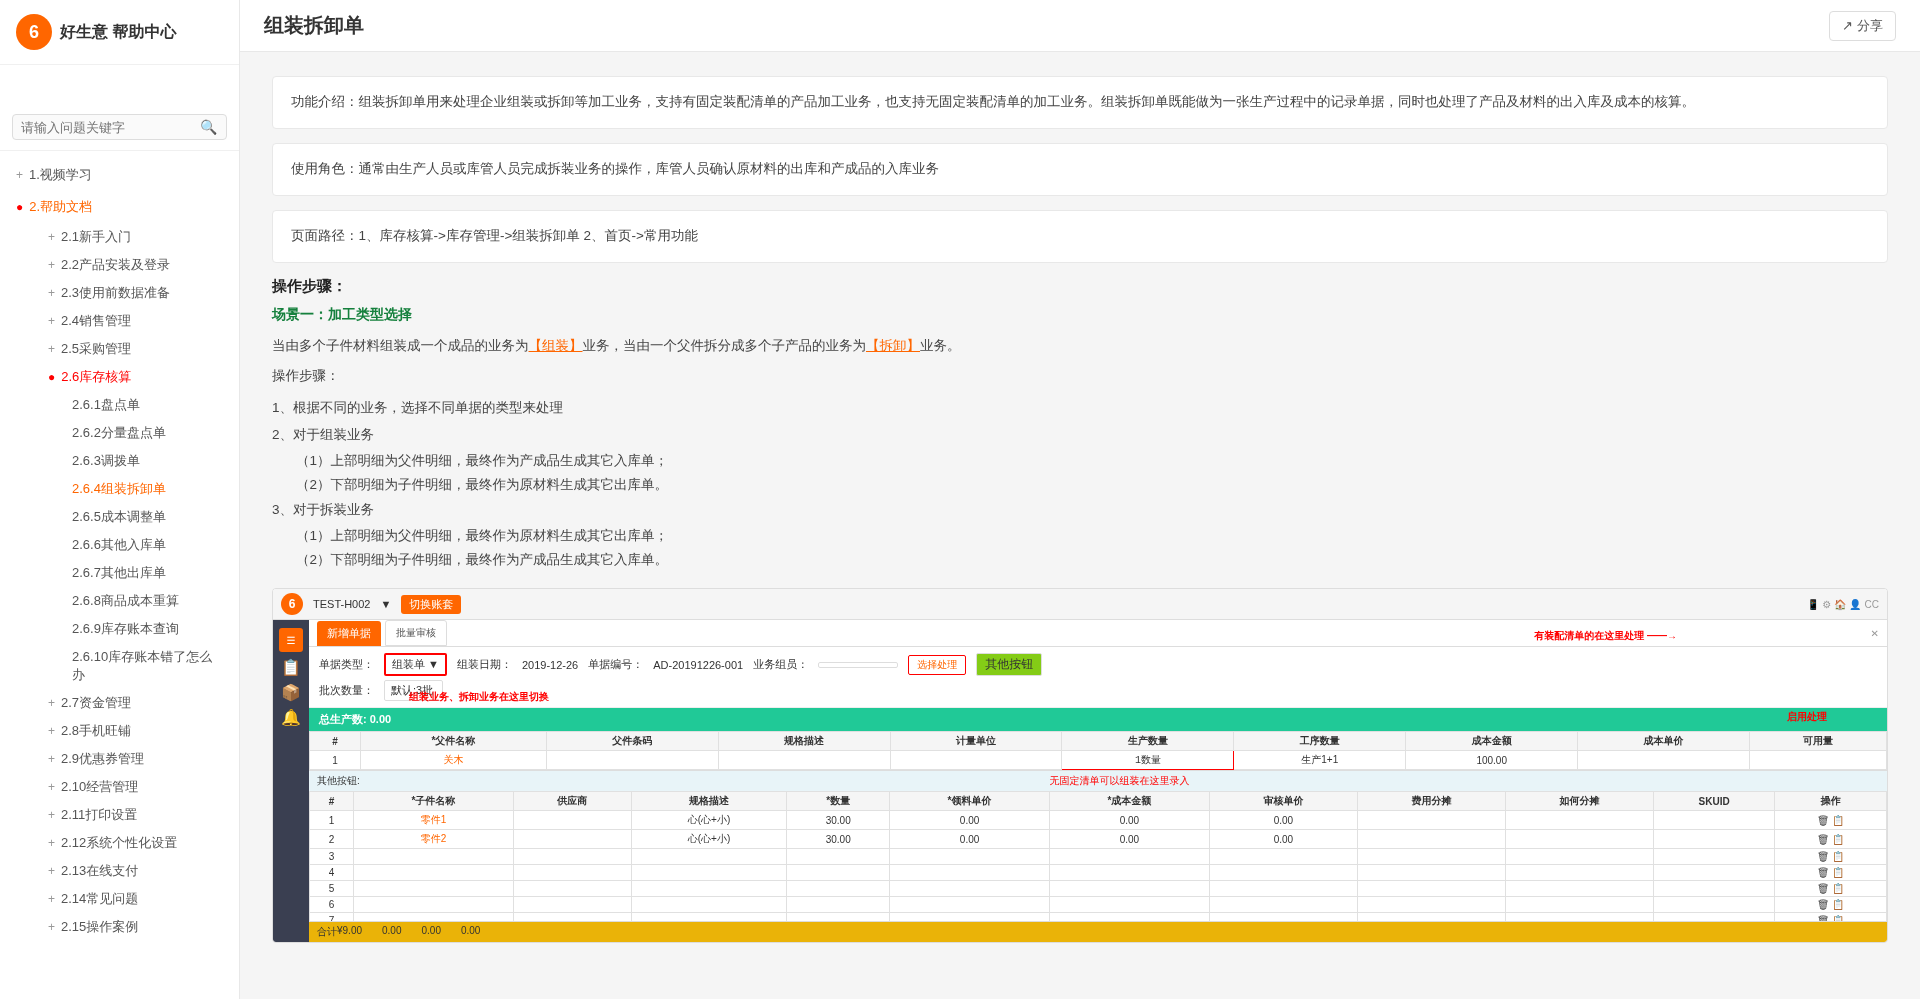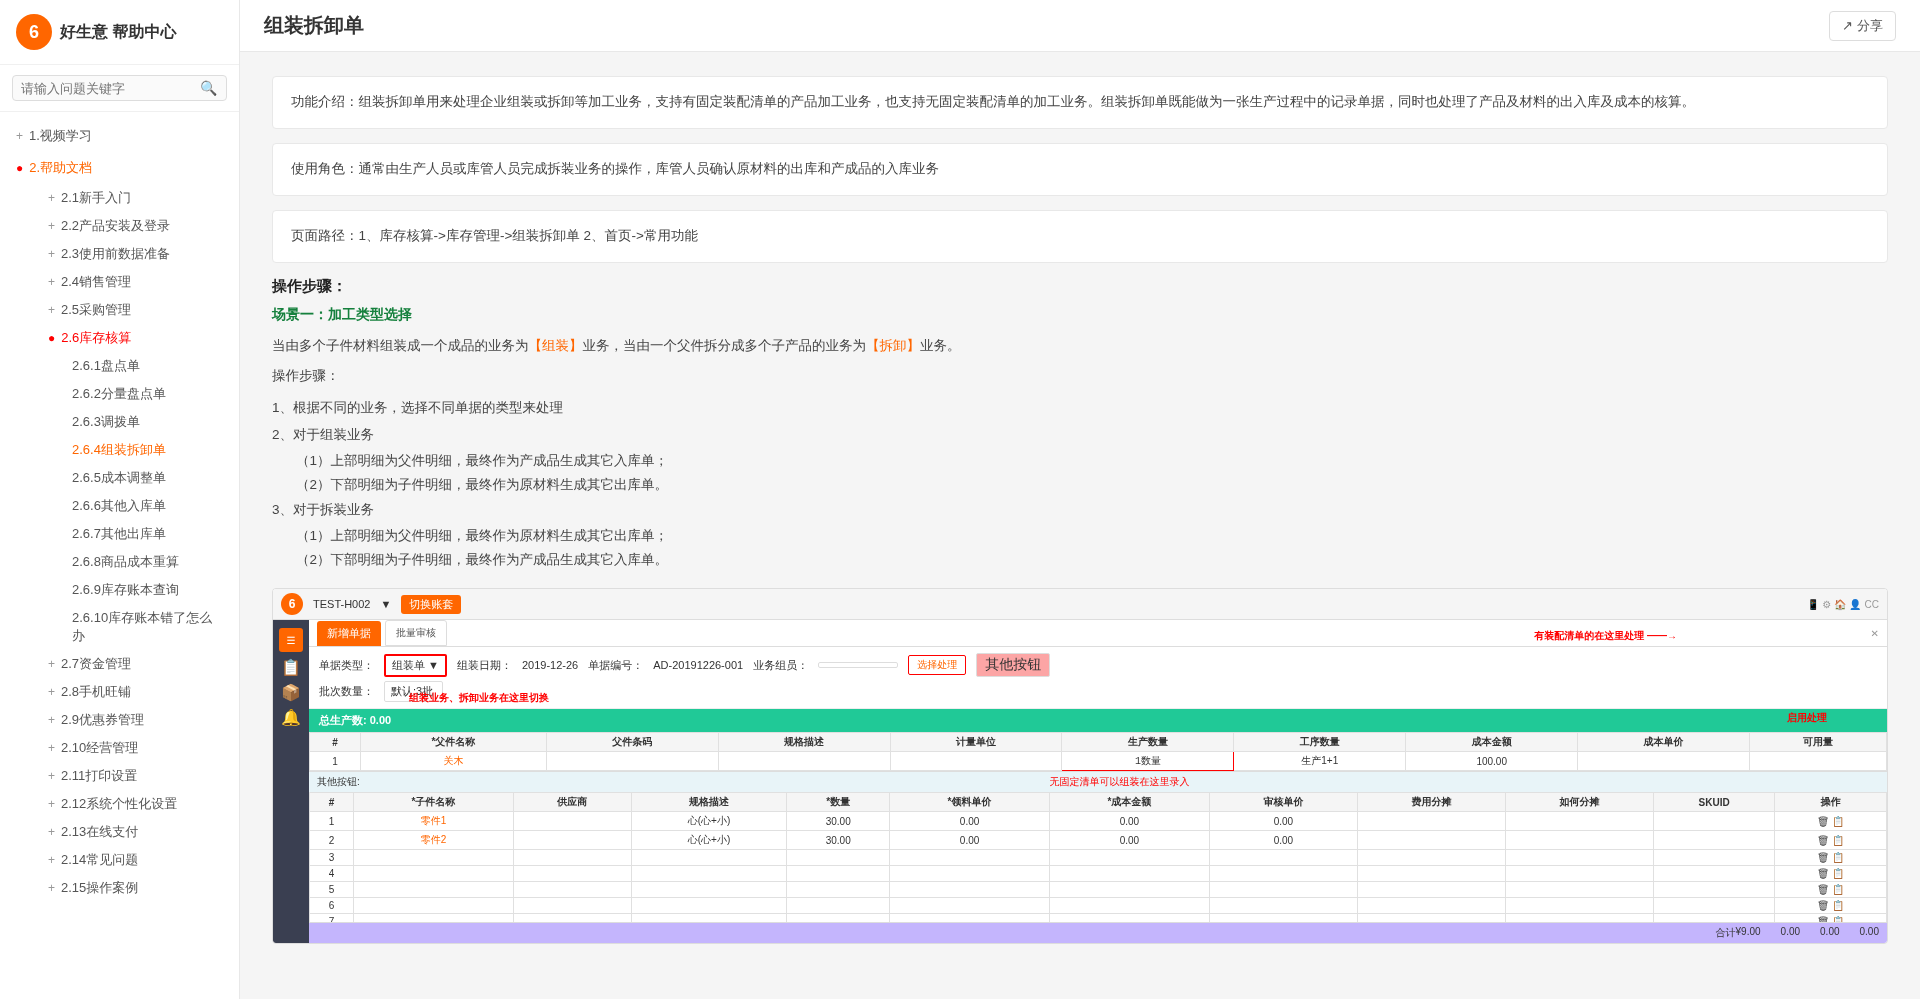--- a/index.html
+++ b/index.html
@@ -45,20 +45,21 @@
       padding: 10px 12px;
       border-bottom: 1px solid #f0f0f0;
     }
     .search-box {
       display: flex;
       align-items: center;
       border: 1px solid #ddd;
       border-radius: 4px;
       padding: 4px 8px;
       background: #fafafa;
+      margin-top: 39px;
     }
     .search-box input {
       border: none;
       background: transparent;
       outline: none;
       flex: 1;
       font-size: 13px;
       color: #999;
     }
     .search-icon-svg {
@@ -162,21 +163,21 @@
       margin-top: 10px;
       margin-bottom: 10px;
     }
 
     .content-text {
       font-size: 13.5px;
       line-height: 1.8;
       color: #444;
       margin-bottom: 6px;
     }
-    .content-text .highlight { color: #f60; font-weight: 500; }
+    .content-text .highlight { color: #f60; font-weight: 500; text-decoration: underline; }
 
     .steps-list {
       margin: 8px 0 8px 0;
     }
     .steps-list .step-item {
       font-size: 13.5px;
       line-height: 1.8;
       color: #444;
       margin-bottom: 2px;
     }
@@ -433,21 +434,21 @@
                 <div style="display:flex; align-items:center; gap:10px; flex-wrap:wrap; font-size:11px; position:relative;">
                   <span>单据类型：</span>
                   <div style="border:2px solid red; padding:2px 6px; font-size:11px; border-radius:2px; background:#fff;">组装单 ▼</div>
                   <span>组装日期：</span>
                   <span>2019-12-26</span>
                   <span>单据编号：</span>
                   <span>AD-20191226-001</span>
                   <span>业务组员：</span>
                   <div style="border:1px solid #ddd; padding:2px 6px; font-size:11px; border-radius:2px; width:80px; background:#fff;"></div>
                   <div style="border:1px solid red; padding:2px 8px; font-size:10px; border-radius:2px; background:#fff; color:#f60;">选择处理</div>
-                  <div style="padding:2px 8px; font-size:14px; border-radius:2px; background:#fca5a5; border:1px solid #ddd;">其他按钮</div>
+                  <div style="padding:2px 8px; font-size:12px; border-radius:2px; background:#84cc16; border:1px solid #ddd;">其他按钮</div>
 
                   <div style="position:absolute; right:200px; top:-24px; color:red; font-size:10px; font-weight:bold; white-space:nowrap;">
                     有装配清单的在这里处理 ——→
                   </div>
                 </div>
 
                 <div style="display:flex; align-items:center; gap:10px; margin-top:4px; font-size:11px;">
                   <span>批次数量：</span>
                   <div style="border:1px solid #ddd; padding:2px 6px; font-size:11px; border-radius:2px; width:59px;">默认:3批</div>
                 </div>
@@ -617,21 +618,21 @@
                       <td></td>
                       <td></td>
                       <td></td>
                       <td></td>
                       <td>🗑 📋</td>
                     </tr>
                   </tbody>
                 </table>
               </div>
 
-              <div style="background:#c4b5fd; border-top:1px solid #ddd; padding:3px 8px; font-size:10px; display:flex; justify-content:flex-end;">
+              <div style="background:#eab308; border-top:1px solid #ddd; padding:3px 8px; font-size:10px; display:flex; justify-content:flex-start;">
                 <span>合计</span>
                 <div style="display:flex; gap:20px;">
                   <span>¥9.00</span>
                   <span>0.00</span>
                   <span>0.00</span>
                   <span>0.00</span>
                 </div>
               </div>
             </div>
           </div>

